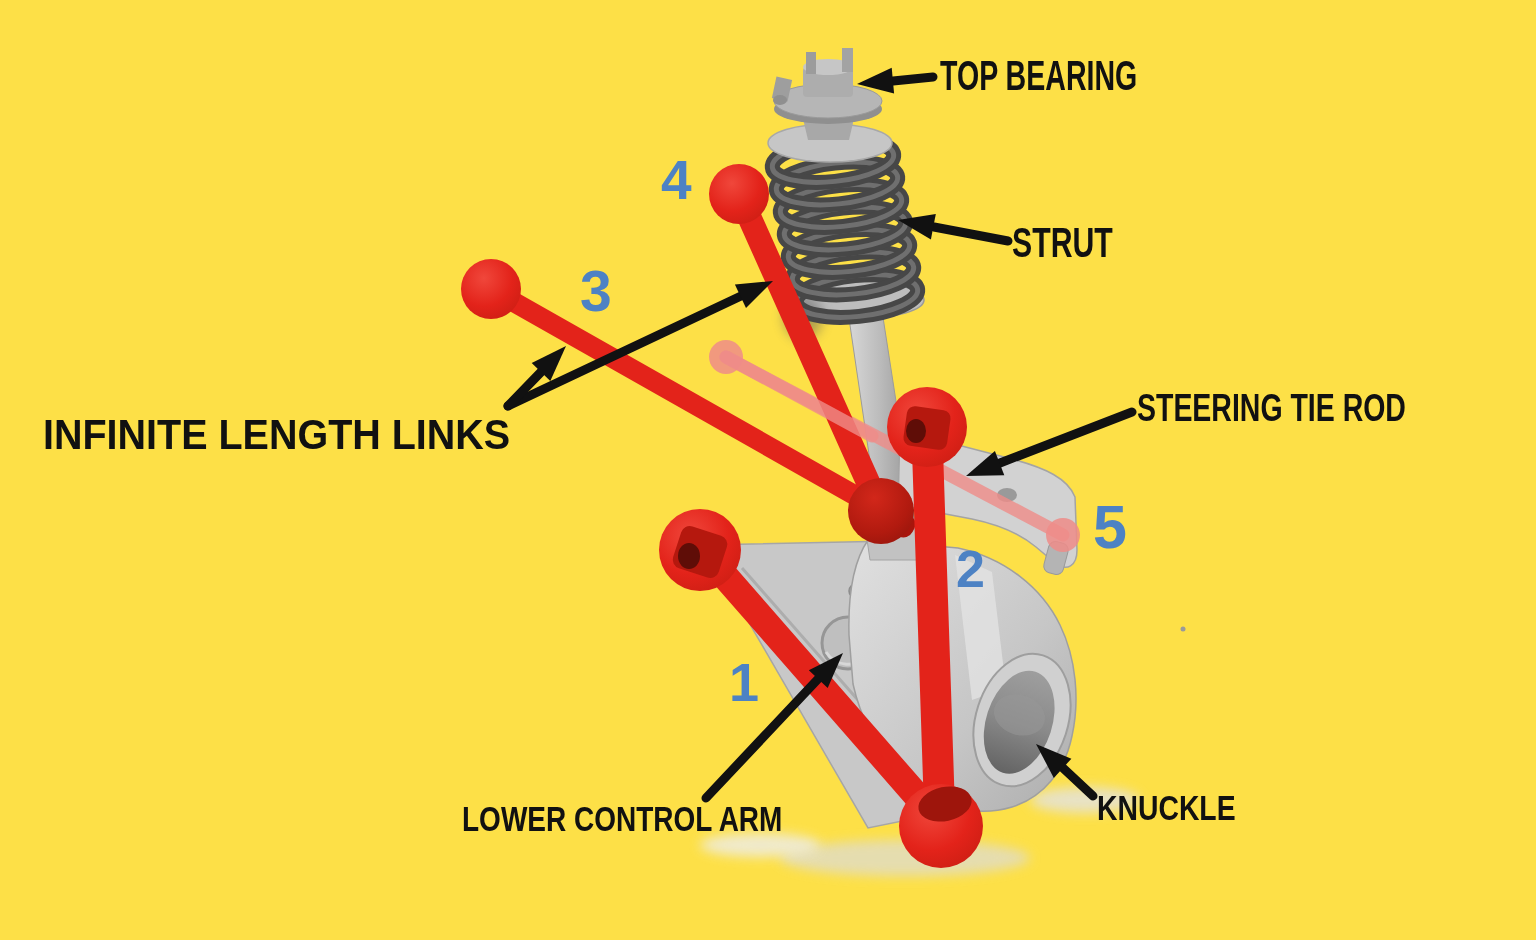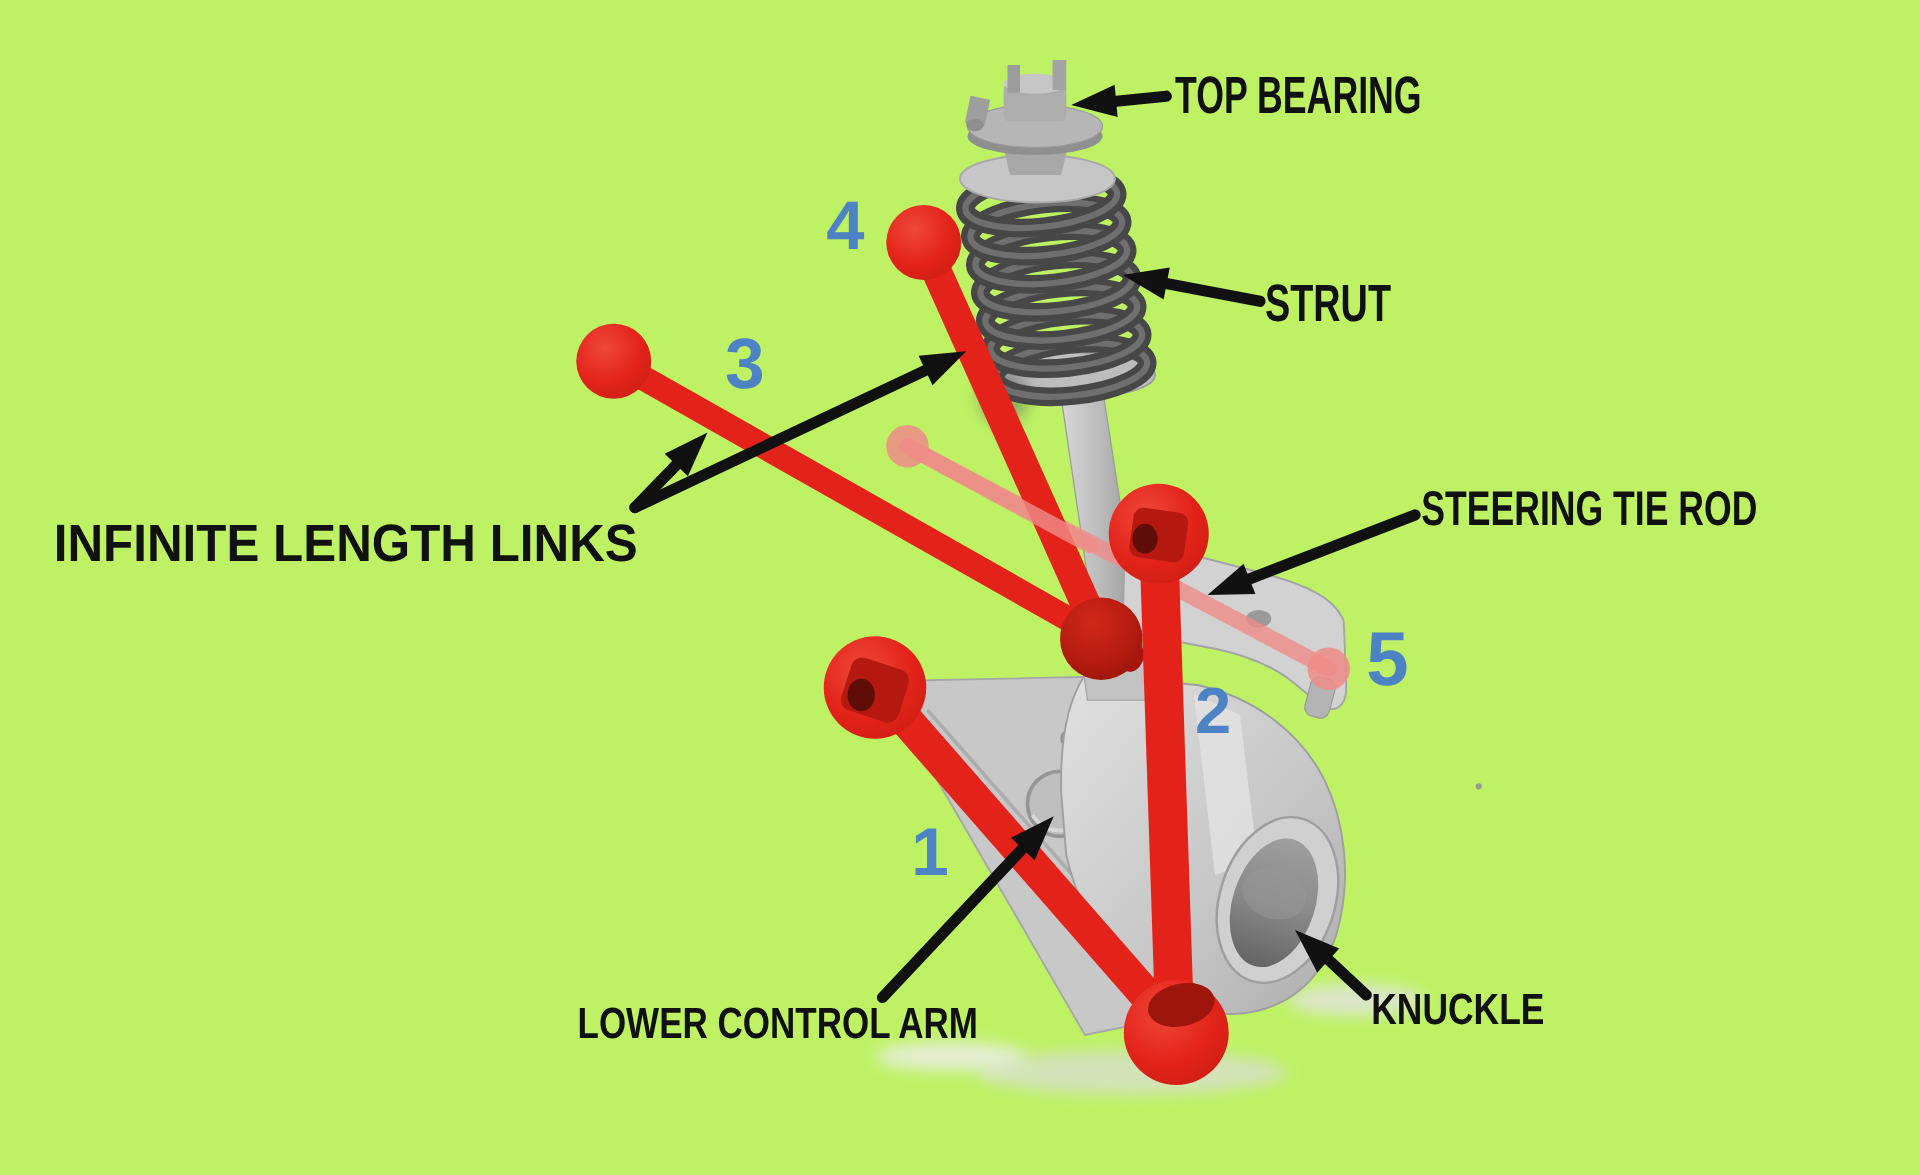--- a/index.html
+++ b/index.html
@@ -1,17 +1,17 @@
 <!DOCTYPE html>
 <html style="--link-red: #e3231a; --link-red-dark: #b5180e; --link-faded-pink: #f2a3a0; --number-blue: #4d82c4; --annotation-black: #111111; --metal-light: #c9c9c9; --metal-dark: #4d4d4d;"><head>
 <meta charset="utf-8">
 <style>
   html,body{margin:0;padding:0;background:#ffffff;}
   body{width:1536px;height:940px;overflow:hidden;font-family:"Liberation Sans",sans-serif;}
-  #stage{position:relative;width:1536px;height:940px;background:#bef264;}
+  #stage{position:relative;width:1536px;height:940px;background:#fde047;}
   #drawing{position:absolute;left:0;top:0;}
   .lbl{
     position:absolute;
     font-weight:700;
     color:var(--annotation-black,#111111);
     transform-origin:left top;
     line-height:1;
     white-space:nowrap;
     letter-spacing:0;
   }

